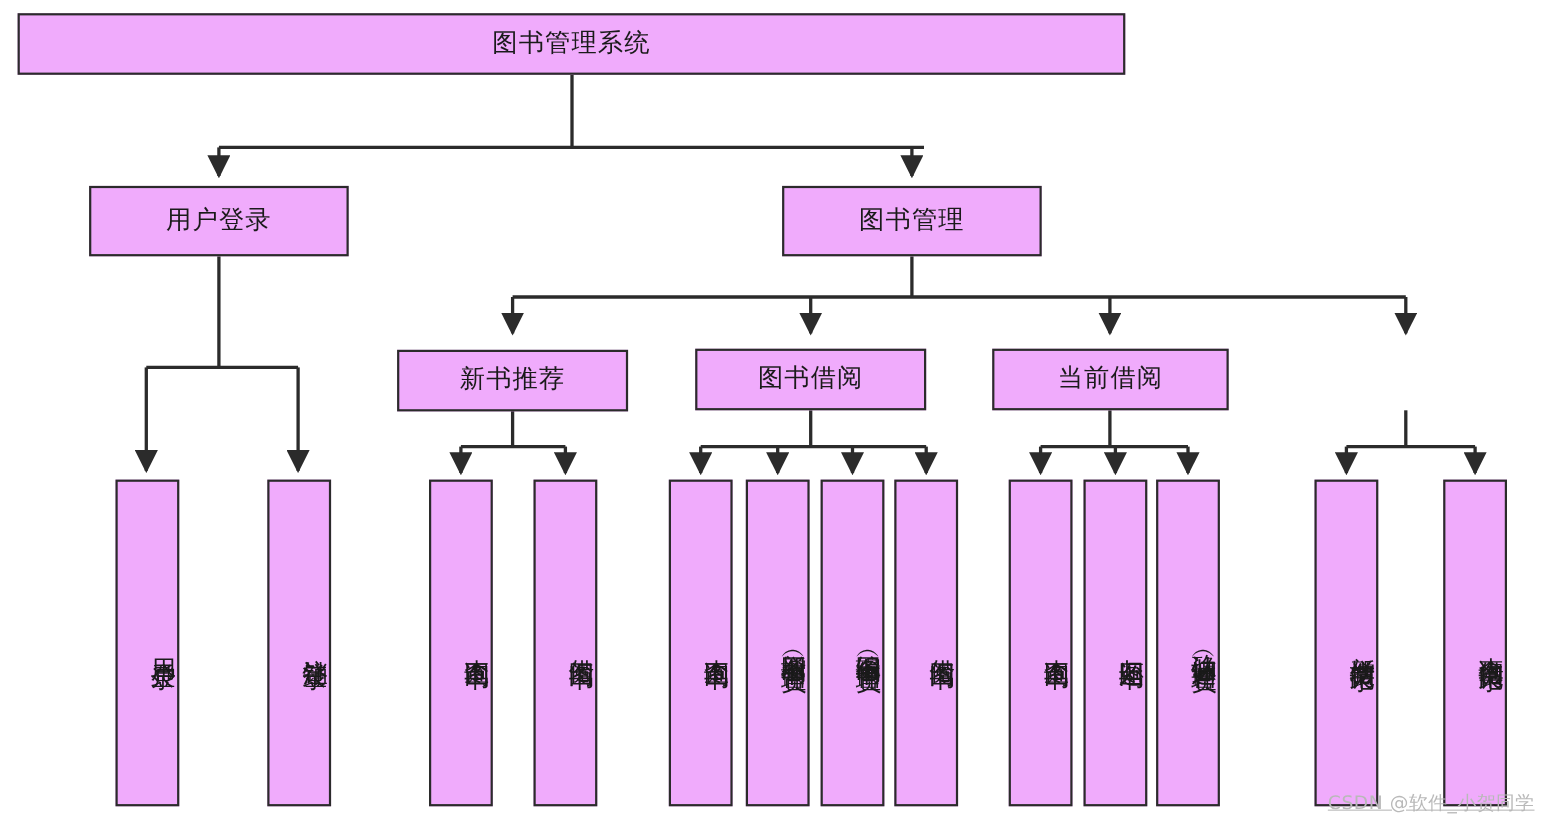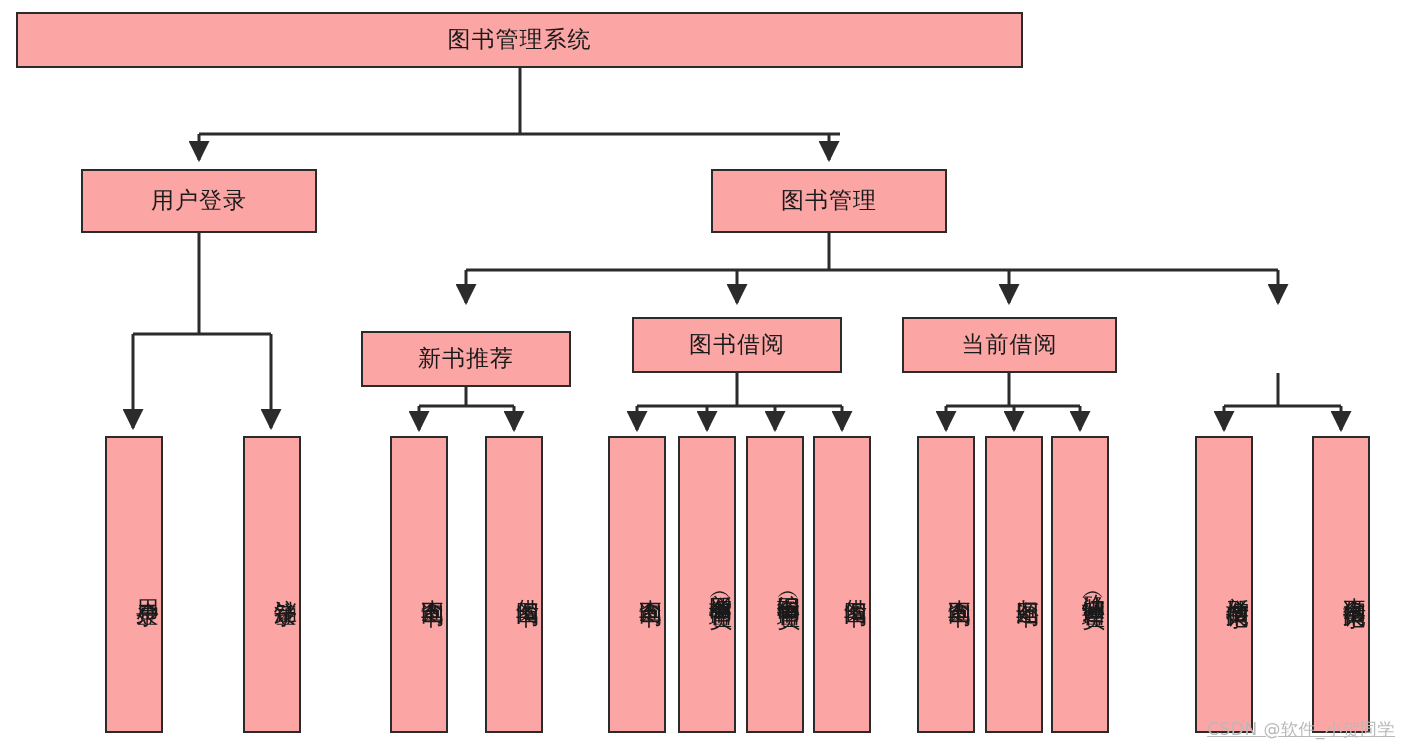--- a/index.html
+++ b/index.html
@@ -21,21 +21,21 @@
     position: absolute;
     left: 0;
     top: 0;
     width: 1405px;
     height: 747px;
   }
   .node {
     position: absolute;
     box-sizing: border-box;
     border: 2px solid #2b2b2b;
-    background: #fca5a5;
+    background: #f0abfc;
     display: flex;
     align-items: center;
     justify-content: center;
     color: #1a1a1a;
   }
   .node.horiz {
     font-size: 23px;
     letter-spacing: 1px;
     line-height: 1.2;
   }
@@ -127,21 +127,21 @@
     <span>图书管理系统</span>
   </div>
 
   <div class="node horiz" style="left:81px; top:169px; width:236px; height:64px;">
     <span>用户登录</span>
   </div>
   <div class="node horiz" style="left:711px; top:169px; width:236px; height:64px;text-align:center;">
     <span>图书管理</span>
   </div>
 
-  <div class="node horiz" style="left:361px; top:331px; width:210px; height:56px;">
+  <div class="node horiz" style="left:361px; top:318px; width:210px; height:56px;">
     <span>新书推荐</span>
   </div>
   <div class="node horiz" style="left:632px; top:317px; width:210px; height:56px;">
     <span>图书借阅</span>
   </div>
   <div class="node horiz" style="left:902px; top:317px; width:215px; height:56px;">
     <span>当前借阅</span>
   </div>
 
   <div class="node vert" style="left:105px; top:436px; width:58px; height:297px;">

